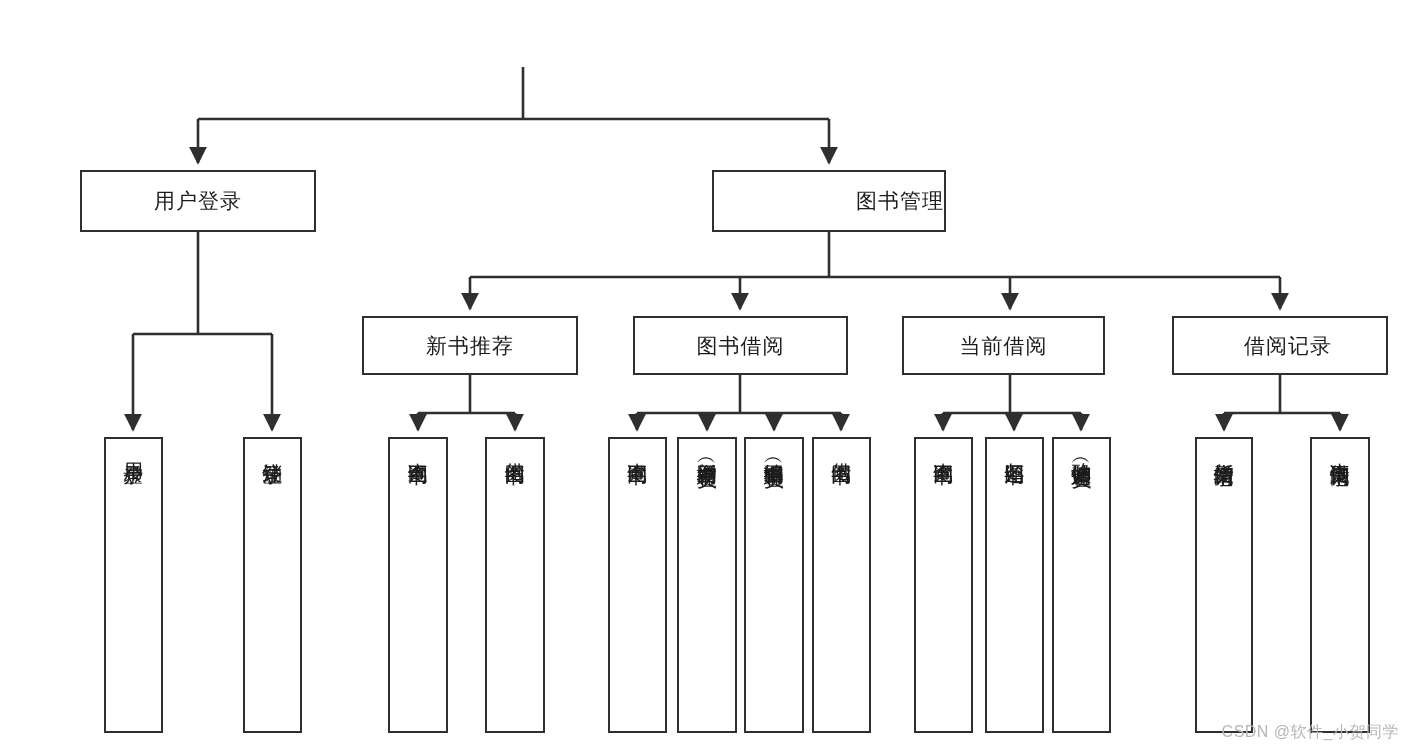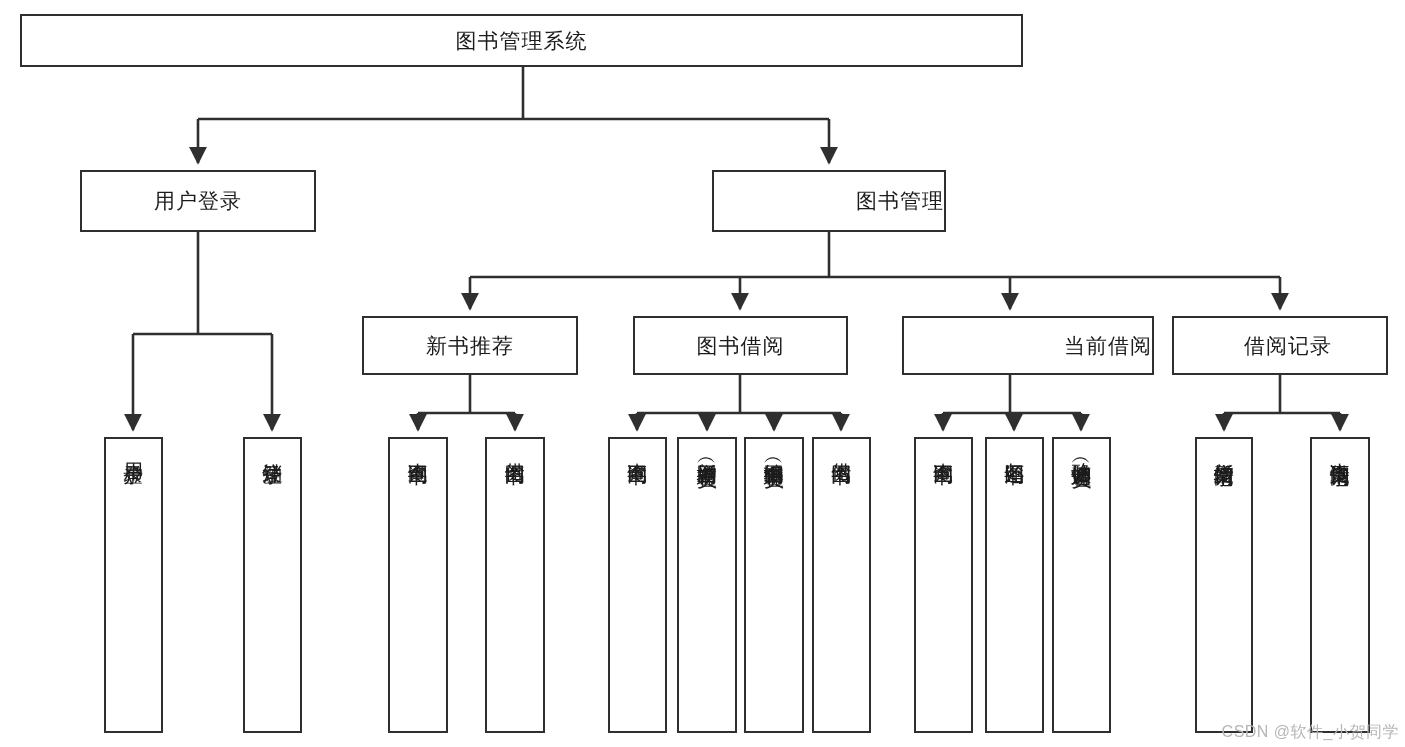--- a/index.html
+++ b/index.html
@@ -66,38 +66,35 @@
       <path d="M 1014 413 L 1014 430" marker-end="url(#arw)"></path>
       <path d="M 1081 413 L 1081 430" marker-end="url(#arw)"></path>
 
       <path d="M 1280 375 L 1280 413"></path>
       <path d="M 1224 413 L 1340 413"></path>
       <path d="M 1224 413 L 1224 430" marker-end="url(#arw)"></path>
       <path d="M 1340 413 L 1340 430" marker-end="url(#arw)"></path>
     </g>
   </svg>
 
-  <div class="node h" style="left:20px;top:14px;width:1003px;height:53px;">
-    <span>图书管理系统</span>
-  </div>
 
   <div class="node h" style="left:80px;top:170px;width:236px;height:62px;">
     <span>用户登录</span>
   </div>
   <div class="node h" style="left:712px;top:170px;width:234px;height:62px;justify-content:flex-end;">
     <span>图书管理</span>
   </div>
 
   <div class="node h" style="left:633px;top:316px;width:215px;height:59px;">
     <span>图书借阅</span>
   </div>
   <div class="node h" style="left:362px;top:316px;width:216px;height:59px;">
     <span>新书推荐</span>
   </div>
-  <div class="node h" style="left:902px;top:316px;width:252px;height:59px;justify-content:flex-end;">
+  <div class="node h" style="left:902px;top:316px;width:203px;height:59px;">
     <span>当前借阅</span>
   </div>
   <div class="node h" style="left:1172px;top:316px;width:216px;height:59px;padding-left:16px;">
     <span>借阅记录</span>
   </div>
 
   <div class="node v" style="left:104px;top:437px;width:59px;height:296px;">
     <span class="vtext">用户登录</span>
   </div>
   <div class="node v" style="left:243px;top:437px;width:59px;height:296px;">

